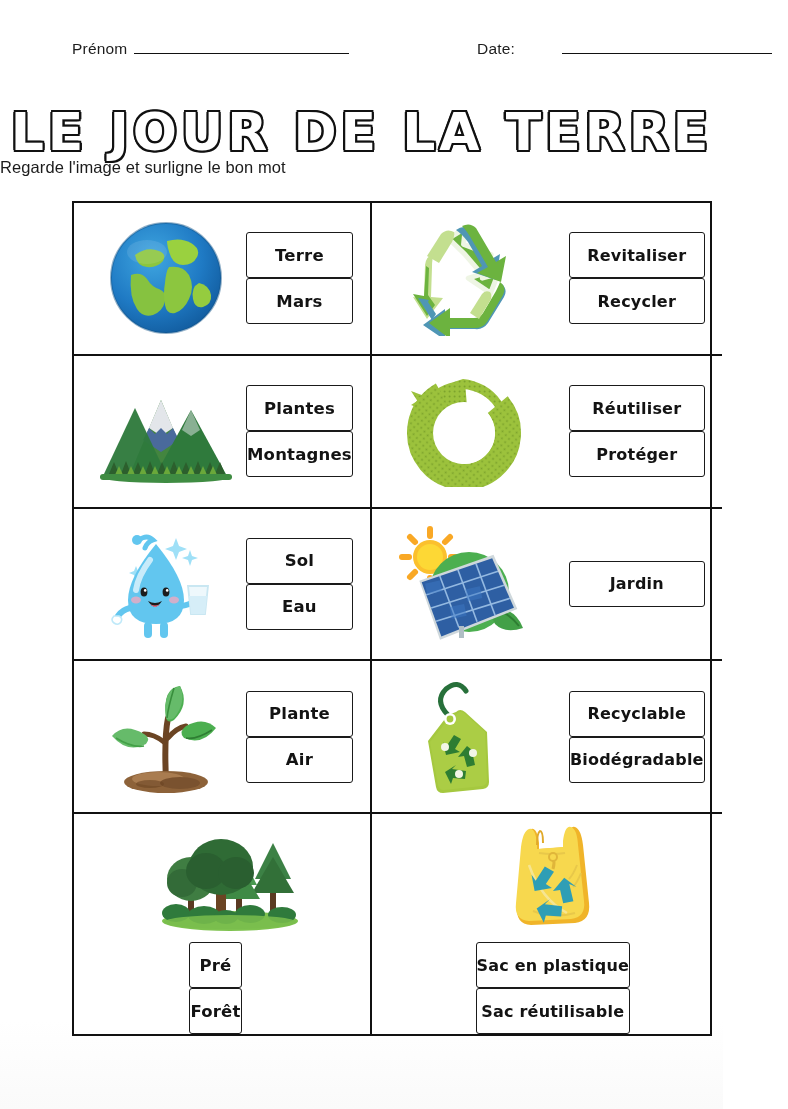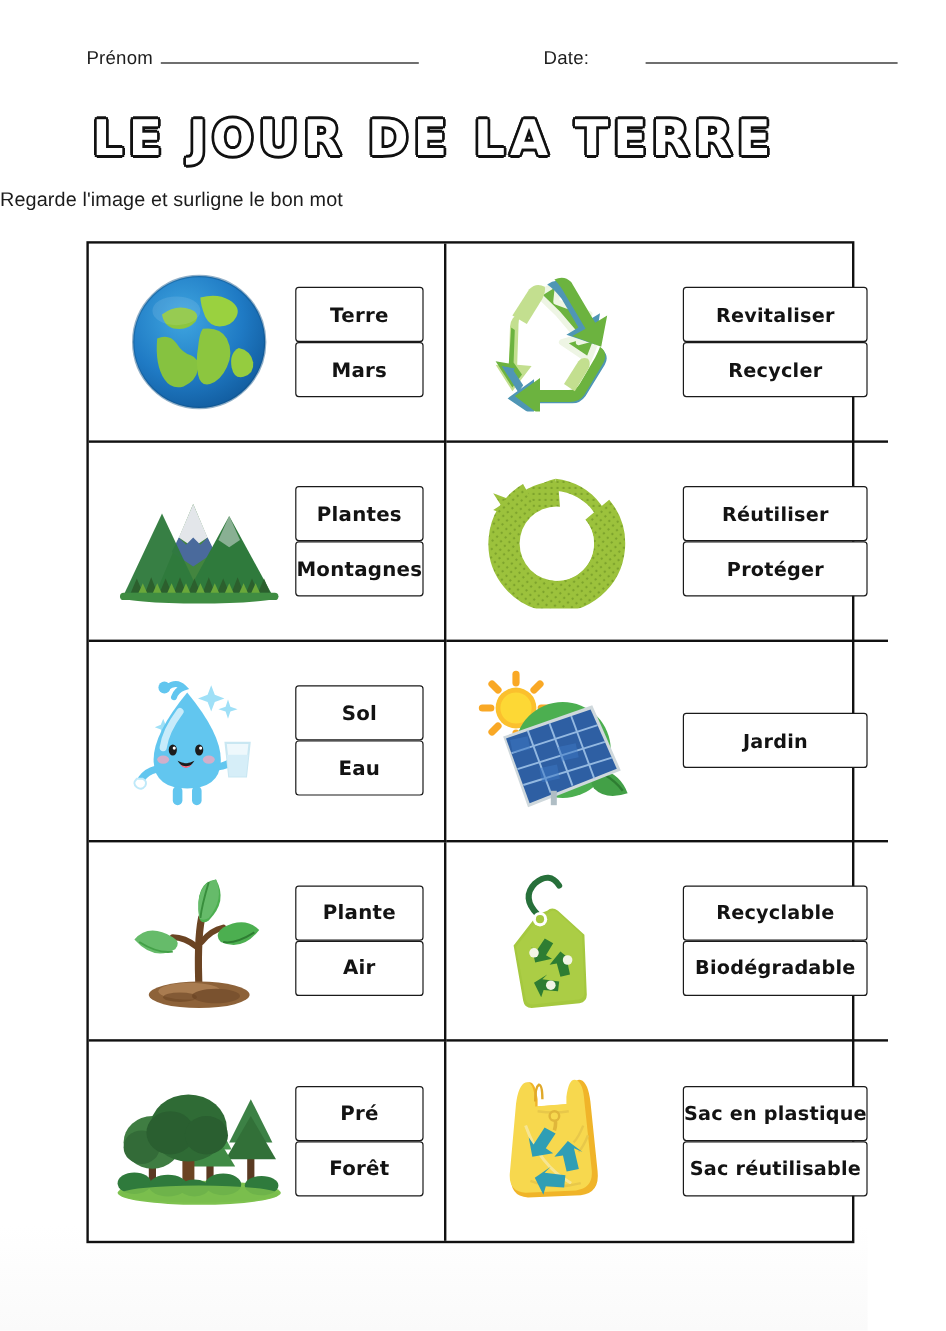--- a/index.html
+++ b/index.html
@@ -21,51 +21,52 @@
   .namedate {
     position: absolute;
     top: 40px; left: 0; right: 0;
     height: 30px;
     font-size: 15.5px;
     color: #1d1d1d;
     letter-spacing: .2px;
   }
   .nd-group { position: absolute; display: flex; align-items: baseline; }
   .nd-group.prenom { left: 72px; }
-  .nd-group.date   { left: 453px; gap: 40px; }
+  .nd-group.date   { left: 477px; gap: 40px; }
   .nd-label { font-size: 15.5px; color: #1d1d1d; white-space: nowrap; }
   .nd-rule {
     display: inline-block;
     border-bottom: 1.6px solid #111;
     margin-left: 7px;
     height: 13px;
   }
   .nd-group.prenom .nd-rule { width: 215px; }
   .nd-group.date   .nd-rule { width: 210px; }
 
   
   .title-wrap {
     position: absolute;
     top: 86px; left: 0; right: 0;
     text-align: center;
   }
   .title {
     display: inline-block;
     font-family: "DejaVu Sans", sans-serif;
     font-weight: bold;
-    font-size: 41px;
+    font-size: 52px;
     line-height: 58px;
     letter-spacing: 4px;
     color: #ffffff;
     -webkit-text-stroke: 2.6px #0d0d0d;
     paint-order: stroke fill;
     text-shadow:
       -2.3px 0 #111, 2.3px 0 #111, 0 -2.3px #111, 0 2.3px #111,
       -1.7px -1.7px #111, 1.7px -1.7px #111, -1.7px 1.7px #111, 1.7px 1.7px #111;
     white-space: nowrap;
+    margin-top: 17px;
   }
   .subtitle {
     position: absolute;
     top: 158px; left: 0; right: 0;
     text-align: left;
     font-size: 16.5px;
     color: #1b1b1b;
     letter-spacing: .1px;
   }
 
@@ -82,21 +83,21 @@
   }
   .cell {
     position: relative;
     display: flex;
     align-items: center;
     border-right: 2.2px solid #111;
     border-bottom: 2.2px solid #111;
     padding: 0;
   }
   .cell.col2 { border-right: none; }
-  .cell.row5 { border-bottom: none; }
+  .cell.row5 { border-bottom: none; flex-direction: column; }
 
   .pic {
     width: 152px;
     min-width: 152px;
     height: 128px;
     margin-left: 16px;
     display: flex;
     align-items: center;
     justify-content: center;
   }

